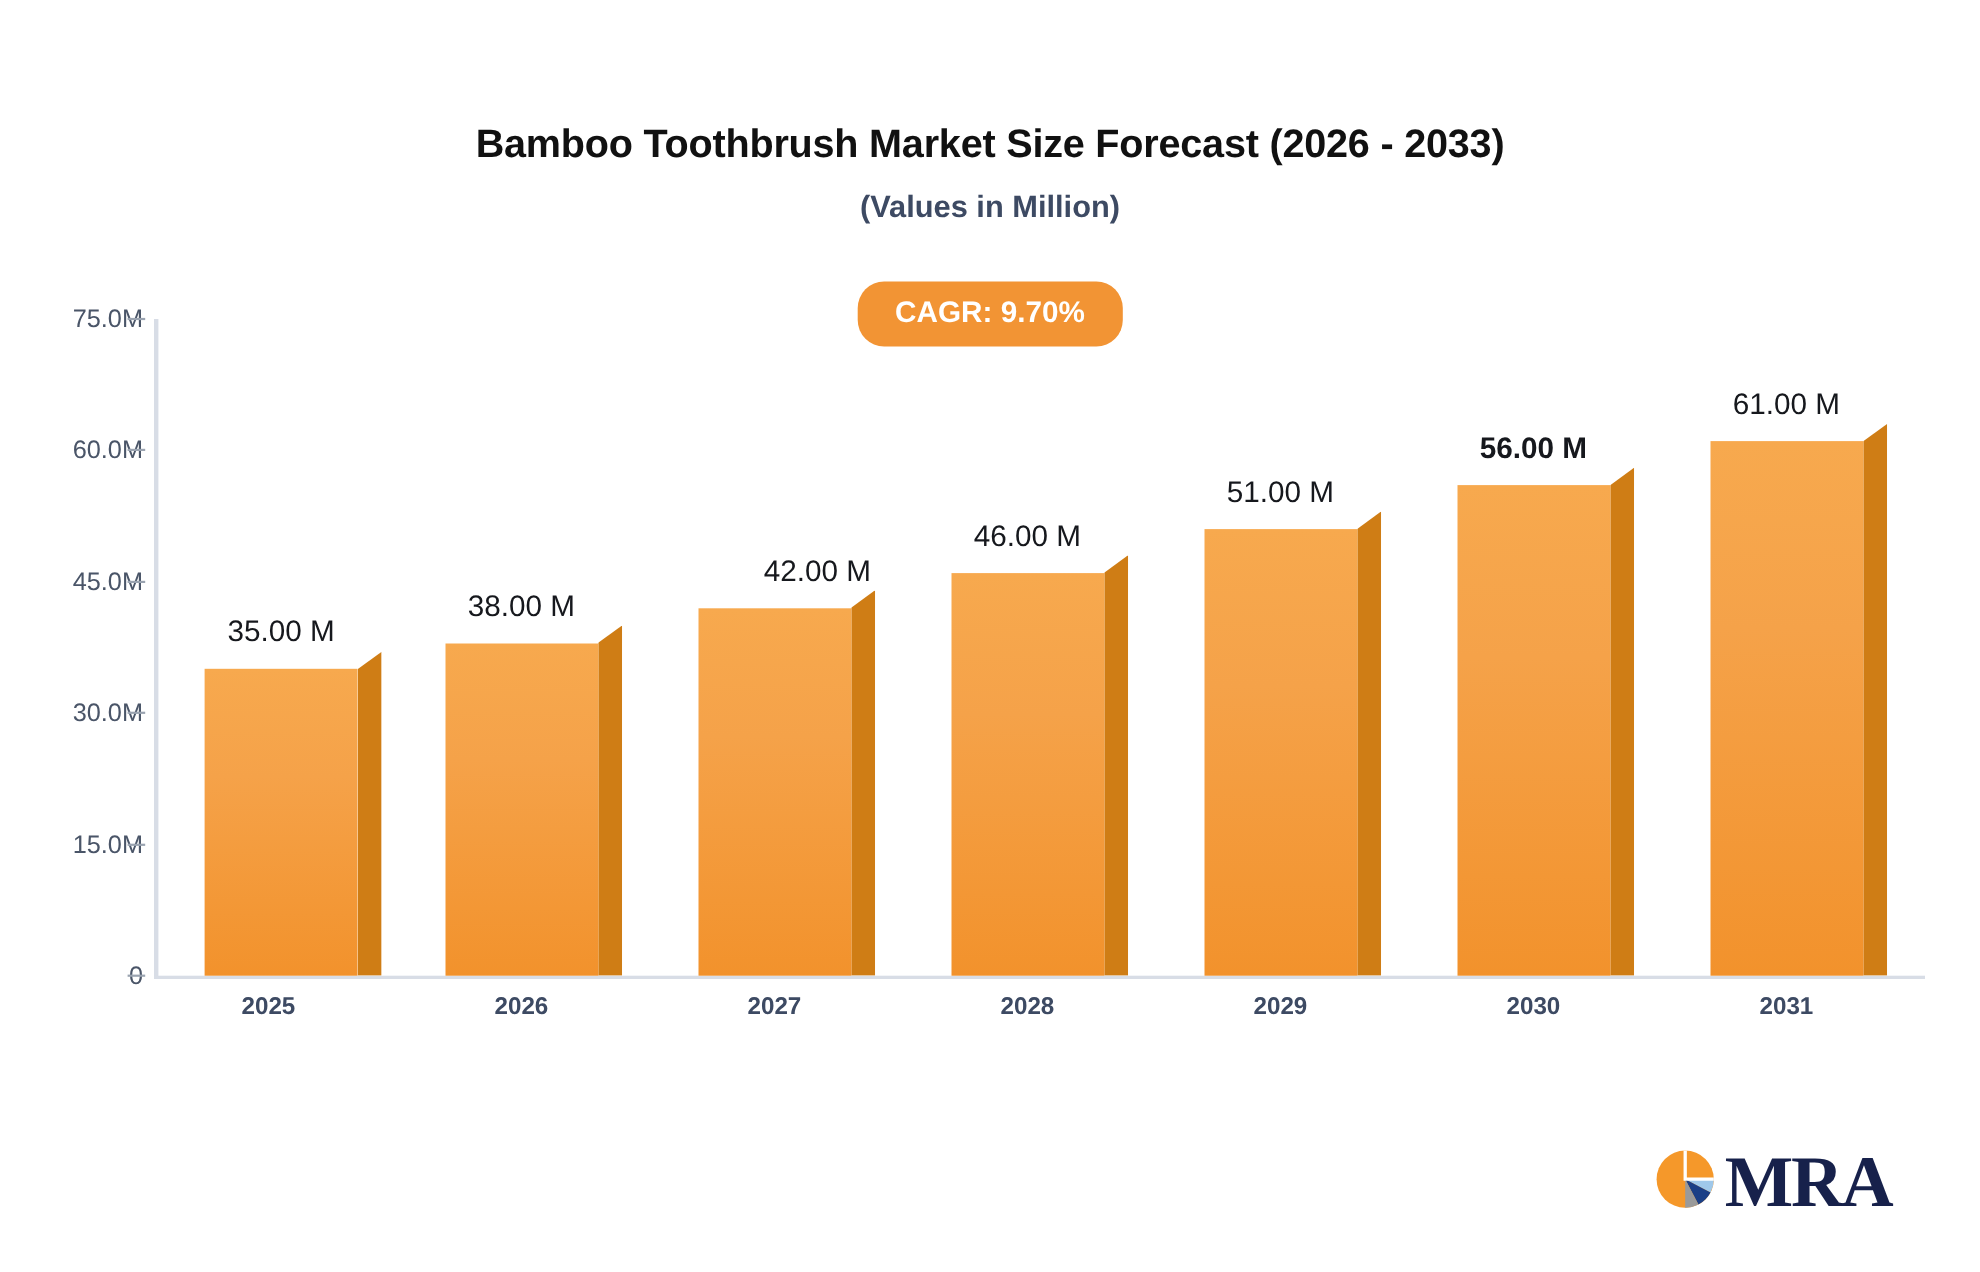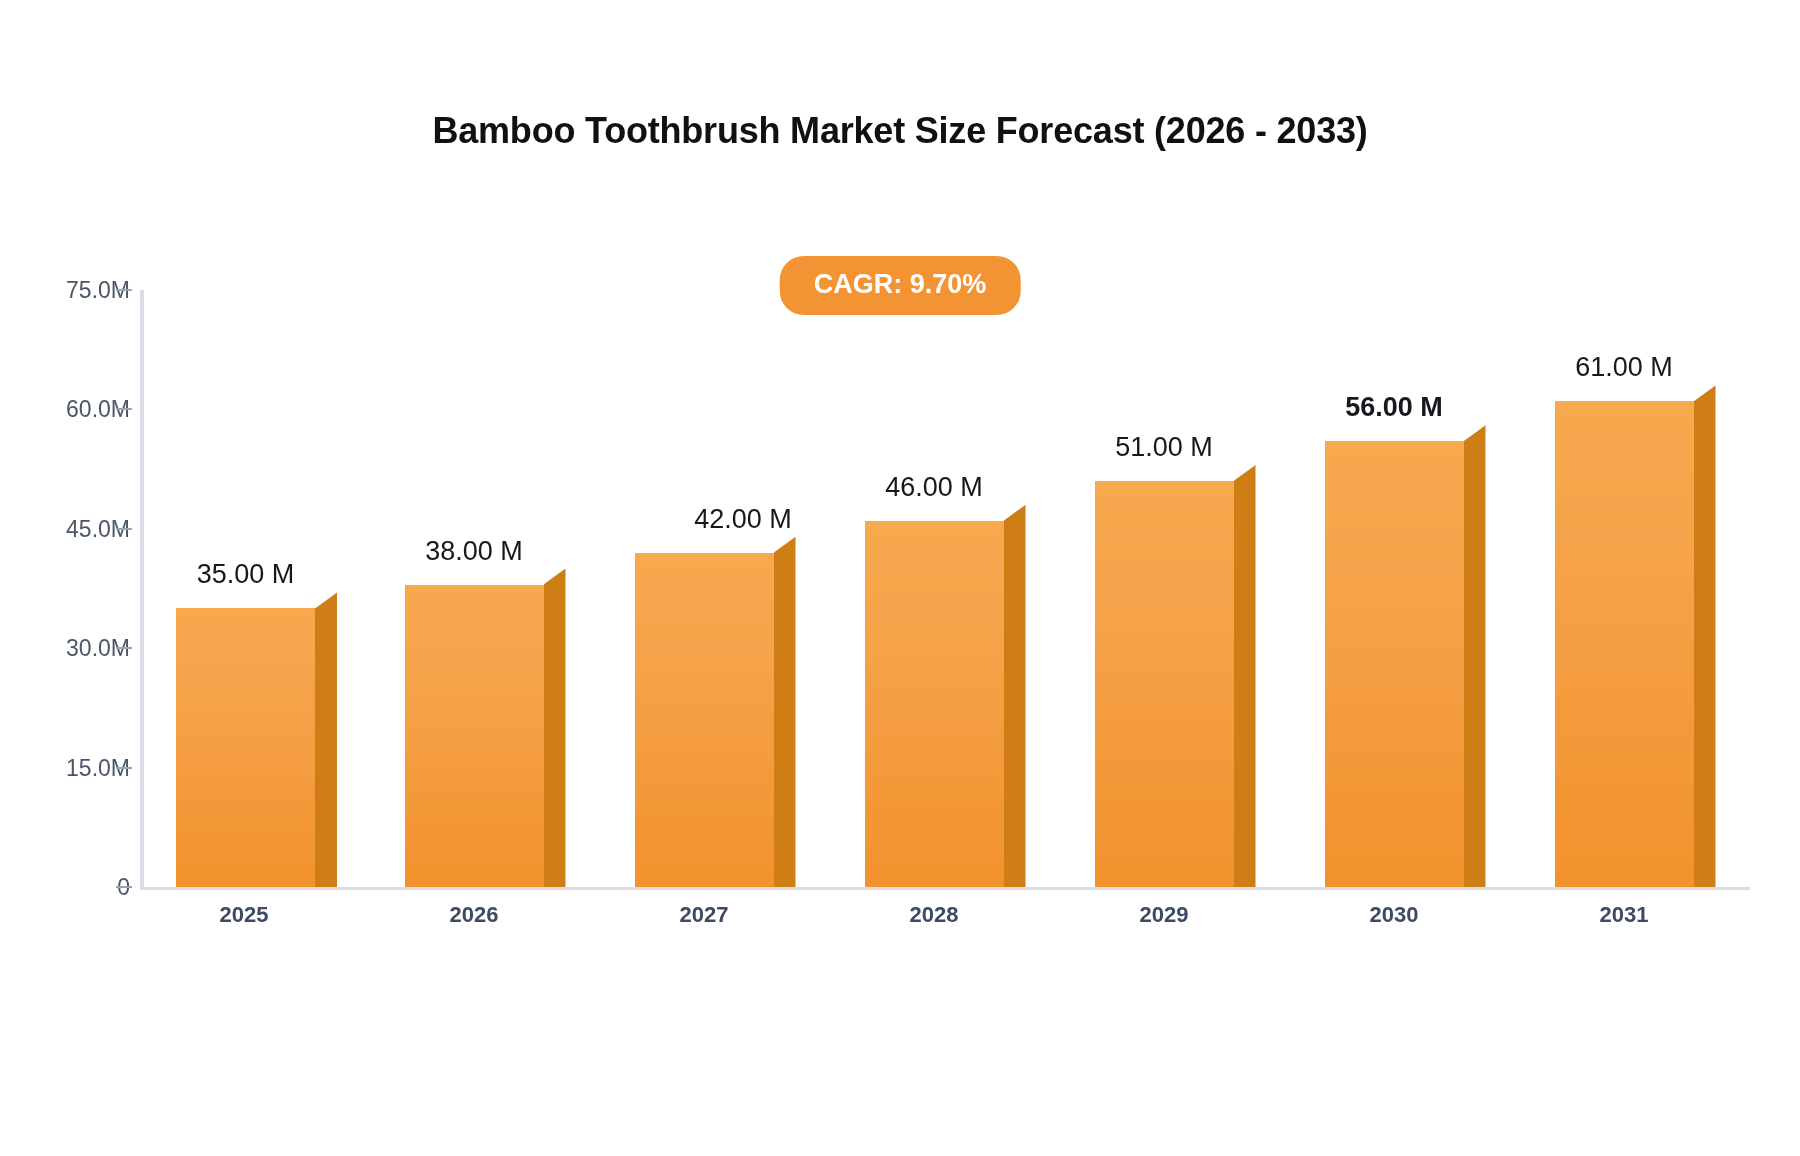--- a/index.html
+++ b/index.html
@@ -158,20 +158,21 @@
     line-height: 1;
     letter-spacing: -2px;
   }
 </style>
 </head>
 <body>
 
 <div id="page">
 
   <div id="title">Bamboo Toothbrush Market Size Forecast (2026 - 2033)</div>
+  <div id="subtitle">(Values in Million)</div>
 
   <div id="cagr-badge">CAGR: 9.70%</div>
 
   <div id="plot">
     <div id="y-axis-line"></div>
     <div id="x-axis-line"></div>
     <div id="y-ticks">
         <div class="ytick" style="top: 597px;">0</div>
         <div class="ytick-dash" style="top: 597px;"></div>
         <div class="ytick" style="top: 477.6px;">15.0M</div>
@@ -179,21 +180,21 @@
         <div class="ytick" style="top: 358.2px;">30.0M</div>
         <div class="ytick-dash" style="top: 358.2px;"></div>
         <div class="ytick" style="top: 238.8px;">45.0M</div>
         <div class="ytick-dash" style="top: 238.8px;"></div>
         <div class="ytick" style="top: 119.4px;">60.0M</div>
         <div class="ytick-dash" style="top: 119.4px;"></div>
         <div class="ytick" style="top: 0px;">75.0M</div>
         <div class="ytick-dash" style="top: 0px;"></div>
       </div>
     <div id="bars">
-        <div class="bar-group" style="left: 36px; width: 161px; height: 278.6px;">
+        <div class="bar-group" style="left: 46px; width: 161px; height: 278.6px;">
           <div class="bar-side" style="left: 139px; height: 294.6px;"></div>
           <div class="bar-face" style="height: 278.6px; width: 139px;"></div>
           <div class="bar-label" style="bottom: 296.6px; left: 69.5px;">35.00 M</div>
         </div>
         <div class="bar-group" style="left: 264.5px; width: 161px; height: 302.48px;">
           <div class="bar-side" style="left: 139px; height: 318.48px;"></div>
           <div class="bar-face" style="height: 302.48px; width: 139px;"></div>
           <div class="bar-label" style="bottom: 320.48px; left: 69.5px;">38.00 M</div>
         </div>
         <div class="bar-group" style="left: 494.5px; width: 161px; height: 334.32px;">
@@ -226,14 +227,26 @@
         <div class="xtick" style="left: 104px;">2025</div>
         <div class="xtick" style="left: 334px;">2026</div>
         <div class="xtick" style="left: 564px;">2027</div>
         <div class="xtick" style="left: 794px;">2028</div>
         <div class="xtick" style="left: 1024px;">2029</div>
         <div class="xtick" style="left: 1254px;">2030</div>
         <div class="xtick" style="left: 1484px;">2031</div>
       </div>
   </div>
 
+  <div id="logo">
+    <span>
+      <svg width="64" height="64" viewBox="0 0 64 64" aria-hidden="true">
+        <circle cx="32" cy="32" r="26" fill="#f5982a"></circle>
+        <path d="M32 32 L58 32 A26 26 0 0 1 55 44 Z" fill="#9fc8ea"></path>
+        <path d="M32 32 L55 44 A26 26 0 0 1 44 55 Z" fill="#1b3f86"></path>
+        <path d="M32 32 L44 55 A26 26 0 0 1 32 58 Z" fill="#9a9a9a"></path>
+        <path d="M32 6 L32 32 L58 32" fill="none" stroke="#ffffff" stroke-width="3"></path>
+      </svg>
+    </span>
+    <span id="logo-text">MRA</span>
+  </div>
 
 </div>
 
 </body></html>

